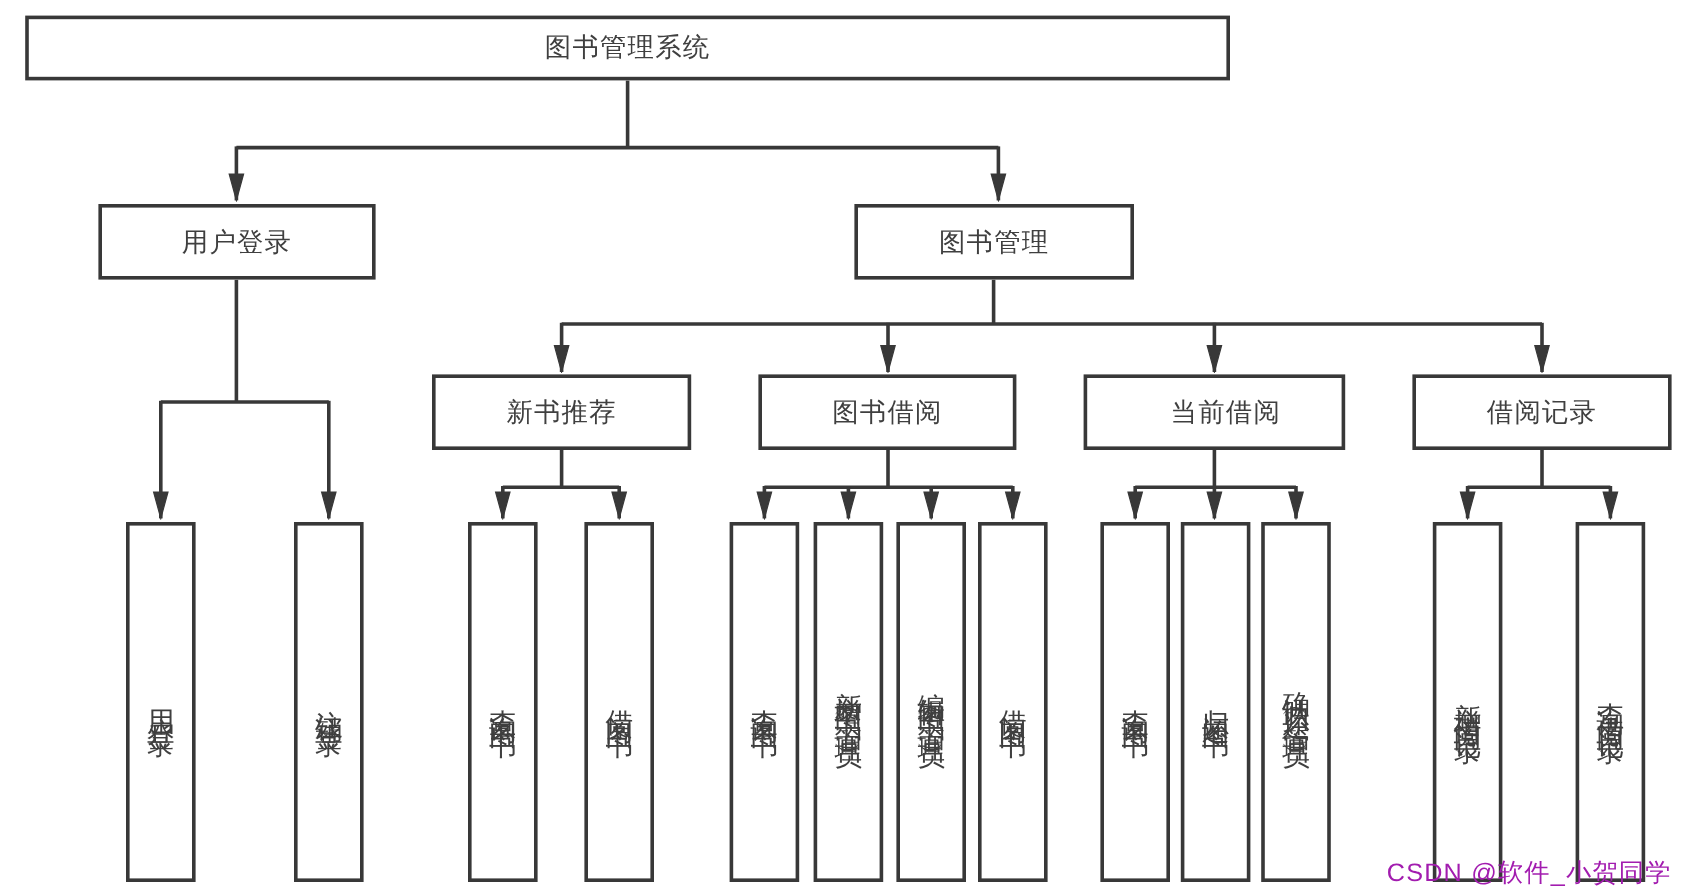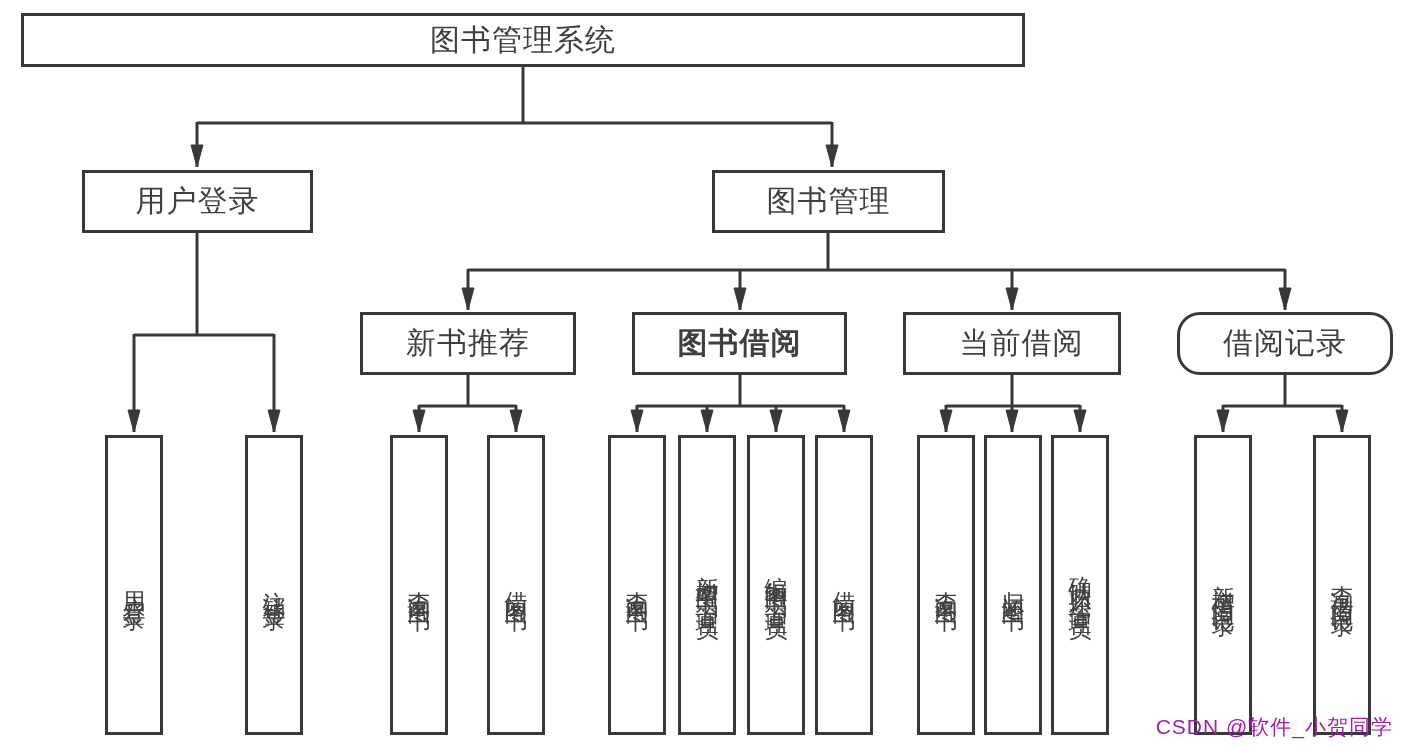--- a/index.html
+++ b/index.html
@@ -23,41 +23,41 @@
     position: absolute;
     box-sizing: border-box;
     background: #ffffff;
     border: 3px solid #383838;
     display: flex;
     align-items: center;
     justify-content: center;
     z-index: 2;
   }
   .hlabel {
-    font-size: 30px;
+    font-size: 22px;
     color: #3f3f3f;
     letter-spacing: 1px;
     white-space: nowrap;
   }
   .leaf .vlabel {
     writing-mode: vertical-rl;
     text-orientation: mixed;
     font-size: 23px;
     letter-spacing: 6px;
     line-height: 1;
     color: #3f3f3f;
     white-space: nowrap;
   }
   .root-box   { left: 21px;  top: 13px;  width: 1004px; height: 54px; }
   .lvl2-a     { left: 82px;  top: 170px; width: 231px;  height: 63px; }
   .lvl2-b     { left: 712px; top: 170px; width: 233px;  height: 63px; }
   .lvl3-a     { left: 360px; top: 312px; width: 216px;  height: 63px; }
-  .lvl3-b     { left: 632px; top: 312px; width: 215px;  height: 63px; font-weight: bold; }
+  .lvl3-b     { left: 632px; top: 312px; width: 215px;  height: 63px; }
   .lvl3-c     { left: 903px; top: 312px; width: 218px;  height: 63px; padding-left: 19px; }
-  .lvl3-d     { left: 1177px;top: 312px; width: 216px;  height: 63px; border-radius: 23px; }
+  .lvl3-d     { left: 1177px;top: 312px; width: 216px;  height: 63px; }
   .leaf       { top: 435px; width: 58px; height: 300px; }
   .leaf-0  { left: 105px; }
   .leaf-1  { left: 245px; }
   .leaf-2  { left: 390px; }
   .leaf-3  { left: 487px; }
   .leaf-4  { left: 608px; }
   .leaf-5  { left: 678px; }
   .leaf-6  { left: 747px; }
   .leaf-7  { left: 815px; }
   .leaf-8  { left: 917px; }

